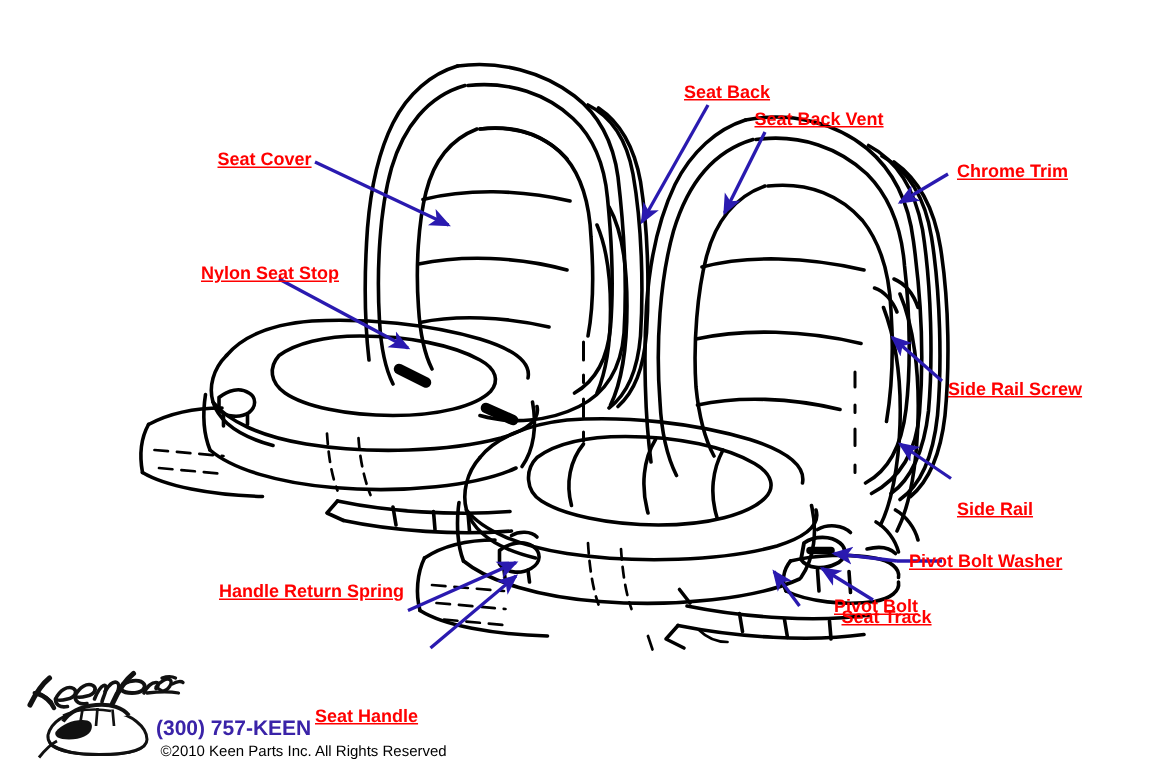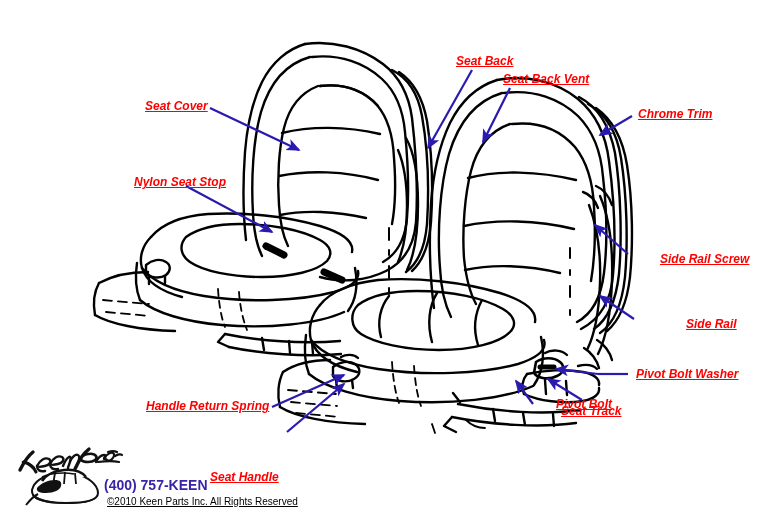--- a/index.html
+++ b/index.html
@@ -37,21 +37,20 @@
     color: #ff0000;
     font-family: "Liberation Sans", sans-serif;
     font-weight: bold;
     font-size: 12px;
     line-height: 13px;
     white-space: nowrap;
     text-decoration: underline;
     text-decoration-color: #ff0000;
     text-underline-offset: 1px;
     pointer-events: auto;
-    font-style: italic;
   }
   #logo-block {
     position: absolute;
     left: 12px;
     top: 444px;
     width: 300px;
     height: 66px;
   }
   #logo-mark {
     position: absolute;
@@ -72,21 +71,20 @@
     white-space: nowrap;
   }
   #copyright {
     position: absolute;
     left: 95px;
     top: 52px;
     color: #000000;
     font-family: "Liberation Sans", sans-serif;
     font-size: 10px;
     white-space: nowrap;
-    text-decoration: underline;
   }
 </style>
 </head>
 <body>
 
 <div id="page">
 
   <svg id="artwork" viewBox="0 0 770 518" xmlns="http://www.w3.org/2000/svg">
     <g fill="none" stroke="#000000" stroke-width="2.4" stroke-linecap="round" stroke-linejoin="round">
 
@@ -273,26 +271,26 @@
       <line x1="598" y1="374" x2="628" y2="374"></line>
     </g>
   </svg>
 
   <div id="labels">
       <div class="callout" style="left: 145px; top: 100px; text-align: center;">Seat Cover</div>
       <div class="callout" style="left: 92px; top: 176px; padding-left: 42px;">Nylon Seat Stop</div>
       <div class="callout" style="left: 456px; top: 55px;">Seat Back</div>
       <div class="callout" style="left: 503px; top: 73px;">Seat Back Vent</div>
       <div class="callout" style="left: 638px; top: 108px;">Chrome Trim</div>
-      <div class="callout" style="left: 632px; top: 253px; margin-left: 28px;">Side Rail Screw</div>
-      <div class="callout" style="left: 638px; top: 318px; margin-left: 48px;">Side Rail</div>
-      <div class="callout" style="left: 636px; top: 368px;">Pivot Bolt Washer</div>
+      <div class="callout" style="left: 632px; top: 253px;">Side Rail Screw</div>
+      <div class="callout" style="left: 638px; top: 333px;">Side Rail</div>
+      <div class="callout" style="left: 606px; top: 368px;">Pivot Bolt Washer</div>
       <div class="callout" style="left: 556px; top: 398px;">Pivot Bolt</div>
       <div class="callout" style="left: 561px; top: 405px;">Seat Track</div>
-      <div class="callout" style="left: 146px; top: 400px;">Handle Return Spring</div>
+      <div class="callout" style="left: 146px; top: 388px;">Handle Return Spring</div>
       <div class="callout" style="left: 210px; top: 427px; margin-top: 44px;">Seat Handle</div>
     </div>
 
   <div id="logo-block">
 
     <svg id="logo-mark" viewBox="0 0 112 62" xmlns="http://www.w3.org/2000/svg">
 
       <g fill="none" stroke="#111111" stroke-linecap="round" stroke-linejoin="round">
         <path d="M8 26 C12 18 16 12 21 8" stroke-width="3.4"></path>
         <path d="M22 24 C18 20 15 18 11 18" stroke-width="2.6"></path>
@@ -319,17 +317,17 @@
         <path d="M20 50 C28 56 44 59 58 59 C74 59 84 55 86 50
                  C86 56 76 60 56 60 C34 60 20 56 20 50 Z" fill="#111111"></path>
         <path d="M25 44 C29 39 36 36 43 36 C48 36 50 38 49 42 C48 46 42 49 34 49
                  C27 49 24 47 25 44 Z" fill="#111111"></path>
         <path d="M43 29 l-2 12 M53 28 l-1 12 M63 29 l1 11" stroke="#111111" stroke-width="1.8" fill="none"></path>
         <path d="M30 33 C38 29 52 28 62 30" stroke="#111111" stroke-width="1.6" fill="none"></path>
         <path d="M14 61 C18 56 22 52 26 50" stroke="#111111" stroke-width="2" fill="none"></path>
       </g>
     </svg>
 
-    <div id="phone">(400) 757-KEEN</div>
+    <div id="phone">(300) 757-KEEN</div>
     <div id="copyright">©2010 Keen Parts Inc. All Rights Reserved</div>
   </div>
 
 </div>
 
 </body></html>

